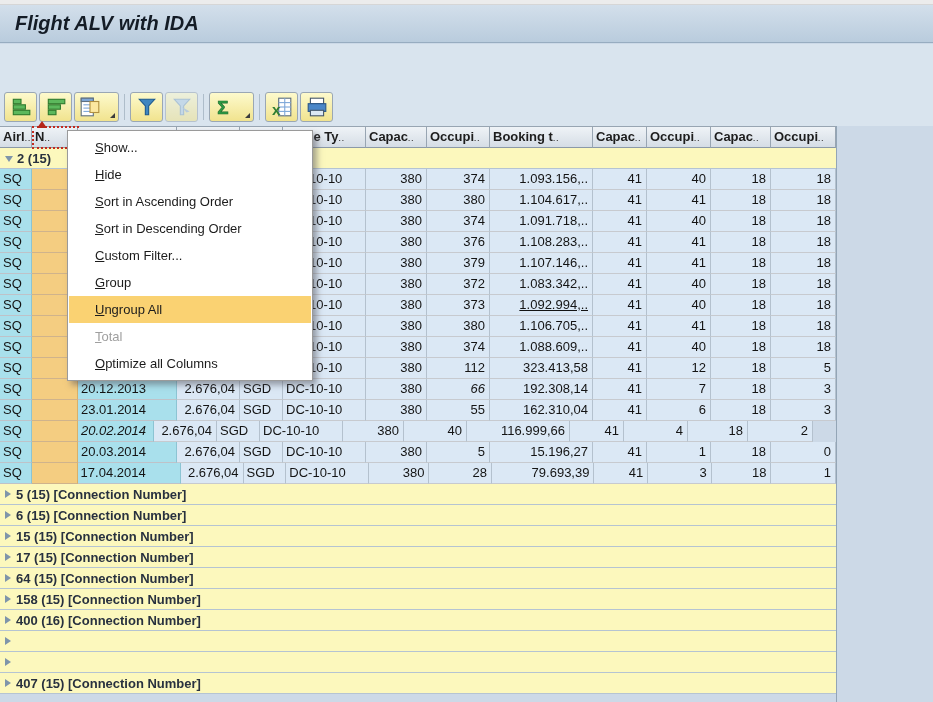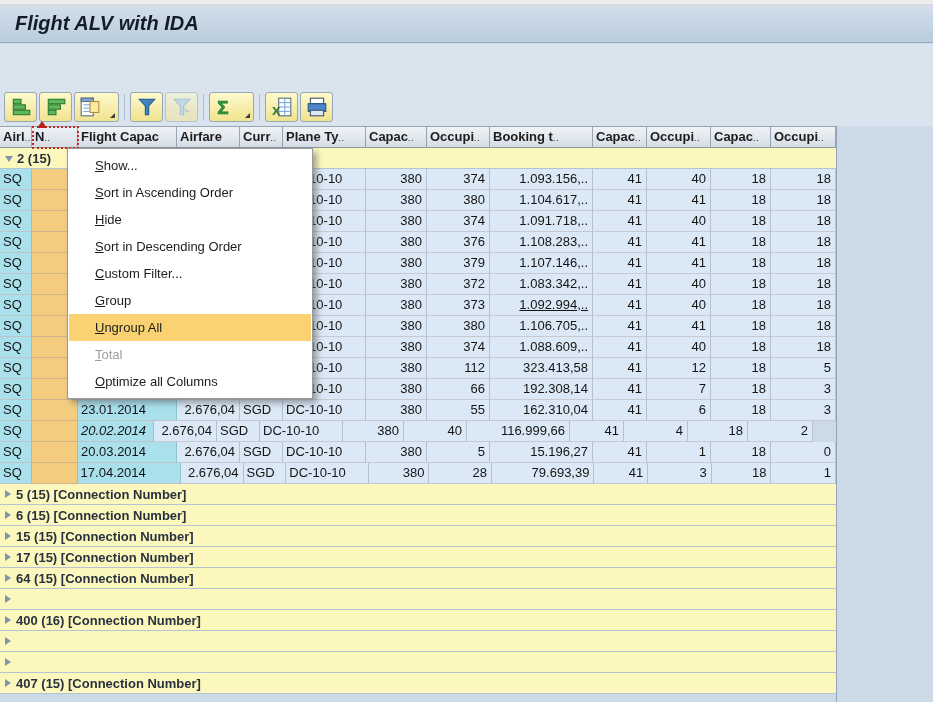--- a/index.html
+++ b/index.html
@@ -60,21 +60,21 @@
            border-top:6px solid #7f95aa; margin-right:4px; margin-top:2px; }
 
   
   .colsel { position:absolute; left:32px; top:126px; width:47px; height:23px;
             border:2px dotted #c32b20; z-index:30; pointer-events:none; }
   .colflag { position:absolute; left:37px; top:121px; width:0; height:0; z-index:31;
              border-left:5px solid transparent; border-right:5px solid transparent;
              border-bottom:7px solid #b5251a; pointer-events:none; }
 
   
-  #ctxmenu { position:absolute; left:67px; top:148px; width:246px; z-index:50;
+  #ctxmenu { position:absolute; left:67px; top:130px; width:246px; z-index:50;
              background:#ffffff; border:1px solid #9a9a9a; padding:3px 0;
              box-shadow:4px 4px 6px rgba(80,80,90,.5); }
   .mitem { height:27px; line-height:27px; font-size:13px; color:#1c1c1c;
            padding-left:26px; margin:0 1px; cursor:pointer; }
   .mitem::first-letter { text-decoration:underline; }
   .mitem.highlighted { background:#fad272; }
   .mitem.disabled { color:#9f9f9f; cursor:default; }
 </style>
 </head>
 <body>
@@ -326,21 +326,21 @@
           <div class="cell std ar" style="width: 65px;">5</div>
         </div>
         <div class="row">
           <div class="cell key" style="width: 32px;">SQ</div>
           <div class="cell sel" style="width: 46px;"></div>
           <div class="cell key" style="width: 99px;">20.12.2013</div>
           <div class="cell std ar" style="width: 63px;">2.676,04</div>
           <div class="cell std" style="width: 43px;">SGD</div>
           <div class="cell std" style="width: 83px;">DC-10-10</div>
           <div class="cell std ar" style="width: 61px;">380</div>
-          <div class="cell std ar" style="width: 63px;">66</div>
+          <div class="cell std ar" style="width: 63px; font-style: italic;">66</div>
           <div class="cell std ar" style="width: 103px;">192.308,14</div>
           <div class="cell std ar" style="width: 54px;">41</div>
           <div class="cell std ar" style="width: 64px;">7</div>
           <div class="cell std ar" style="width: 60px;">18</div>
           <div class="cell std ar" style="width: 65px;">3</div>
         </div>
         <div class="row">
           <div class="cell key" style="width: 32px;">SQ</div>
           <div class="cell sel" style="width: 46px;"></div>
           <div class="cell key" style="width: 99px;">23.01.2014</div>
@@ -417,20 +417,21 @@
         <div class="grouprow">
           <span class="tri-r"></span>
           <span>17 (15) [Connection Number]</span>
         </div>
         <div class="grouprow">
           <span class="tri-r"></span>
           <span>64 (15) [Connection Number]</span>
         </div>
         <div class="grouprow">
           <span class="tri-r"></span>
+          <span>158 (15) [Connection Number]</span>
         </div>
         <div class="grouprow">
           <span class="tri-r"></span>
           <span>400 (16) [Connection Number]</span>
         </div>
         <div class="grouprow">
           <span class="tri-r"></span>
         </div>
         <div class="grouprow">
           <span class="tri-r"></span>
@@ -440,22 +441,22 @@
           <span>407 (15) [Connection Number]</span>
         </div>
       </div>
   </div>
 
   <div class="colsel"></div>
   <div class="colflag"></div>
 
   <div id="ctxmenu">
       <div class="mitem">Show...</div>
+      <div class="mitem">Hide</div>
       <div class="mitem">Sort in Ascending Order</div>
-      <div class="mitem">Hide</div>
       <div class="mitem">Sort in Descending Order</div>
       <div class="mitem">Custom Filter...</div>
       <div class="mitem">Group</div>
       <div class="mitem highlighted">Ungroup All</div>
       <div class="mitem disabled">Total</div>
       <div class="mitem">Optimize all Columns</div>
     </div>
 
 </div>
 

